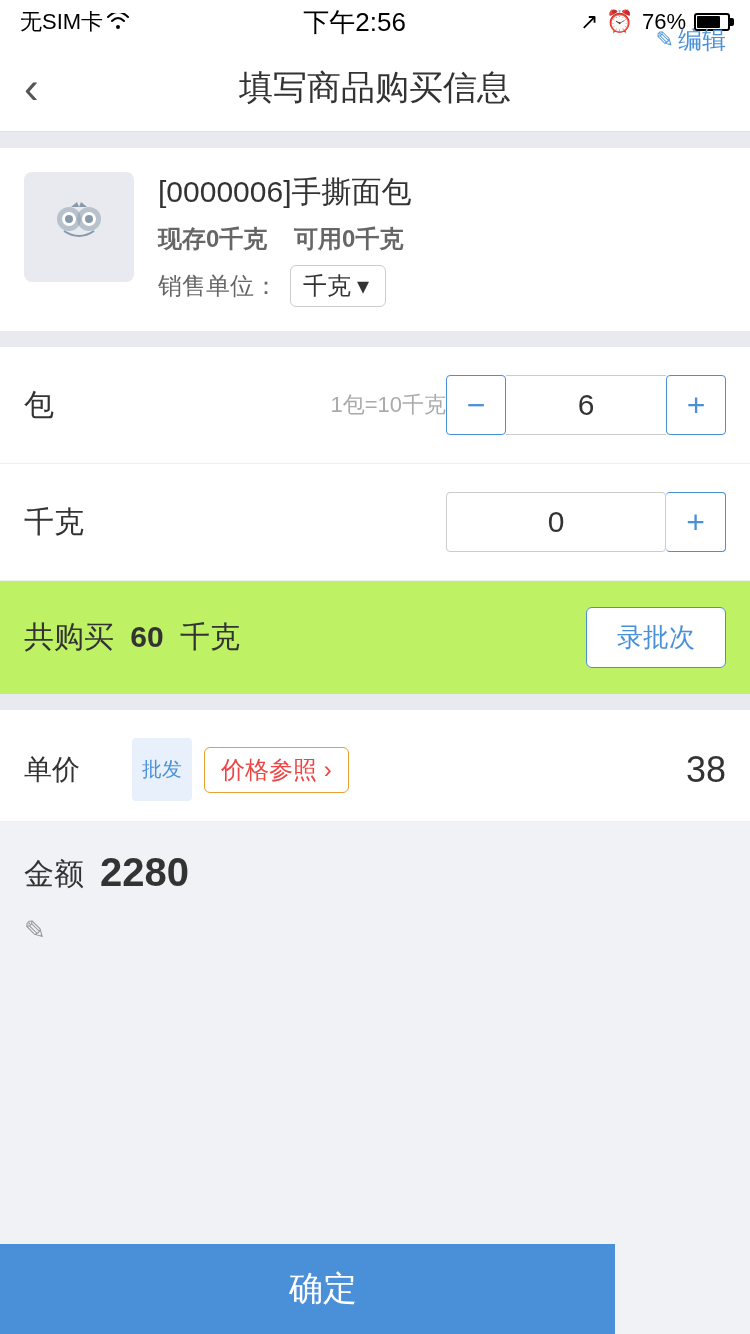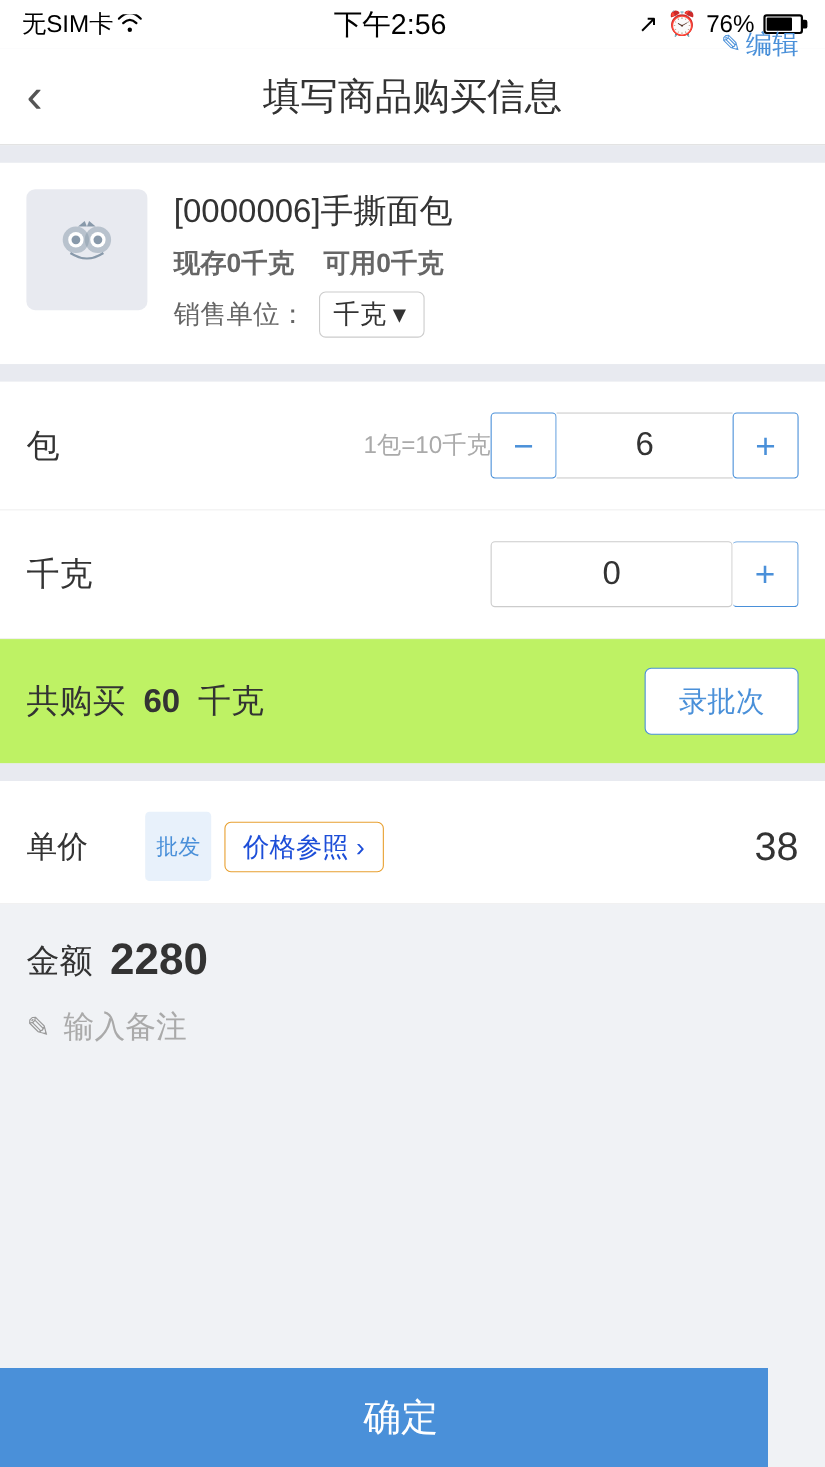--- a/index.html
+++ b/index.html
@@ -245,21 +245,21 @@
       background: #e8f1fb;
       border-radius: 4px;
       padding: 18px 10px;
       margin-left: 40px;
     }
     .price-ref-btn {
       border: 1px solid #e8a030;
       border-radius: 6px;
       padding: 6px 16px;
       font-size: 24px;
-      color: #1d4ed8;
+      color: #ef4444;
       background: #fff;
       cursor: pointer;
       display: flex;
       align-items: center;
       gap: 4px;
     }
     .price-value {
       font-size: 36px;
       color: #333;
       font-weight: 500;
@@ -303,21 +303,21 @@
     .empty-space {
       background: #f0f2f5;
       height: 300px;
     }
 
     
     .confirm-bar {
       position: fixed;
       bottom: 0;
       left: 0;
-      width: 698px;
+      width: 615px;
       height: 90px;
       background: #4a90d9;
       display: flex;
       align-items: center;
       justify-content: center;
       cursor: pointer;
       padding-left: 31px;
     }
     .confirm-btn-text {
       font-size: 34px;
@@ -442,21 +442,20 @@
   </div>
 </div>
 
 <div class="amount-section">
   <div class="amount-row">
     <span class="amount-label">金额</span>
     <span class="amount-value">2280</span>
   </div>
   <div class="remark-row">
     <span class="remark-icon">✎</span>
-    <span class="remark-text">输入备注</span>
   </div>
 </div>
 
 <div class="empty-space"></div>
 
 <div class="confirm-bar">
   <span class="confirm-btn-text">确定</span>
 </div>
 
 </body></html>

